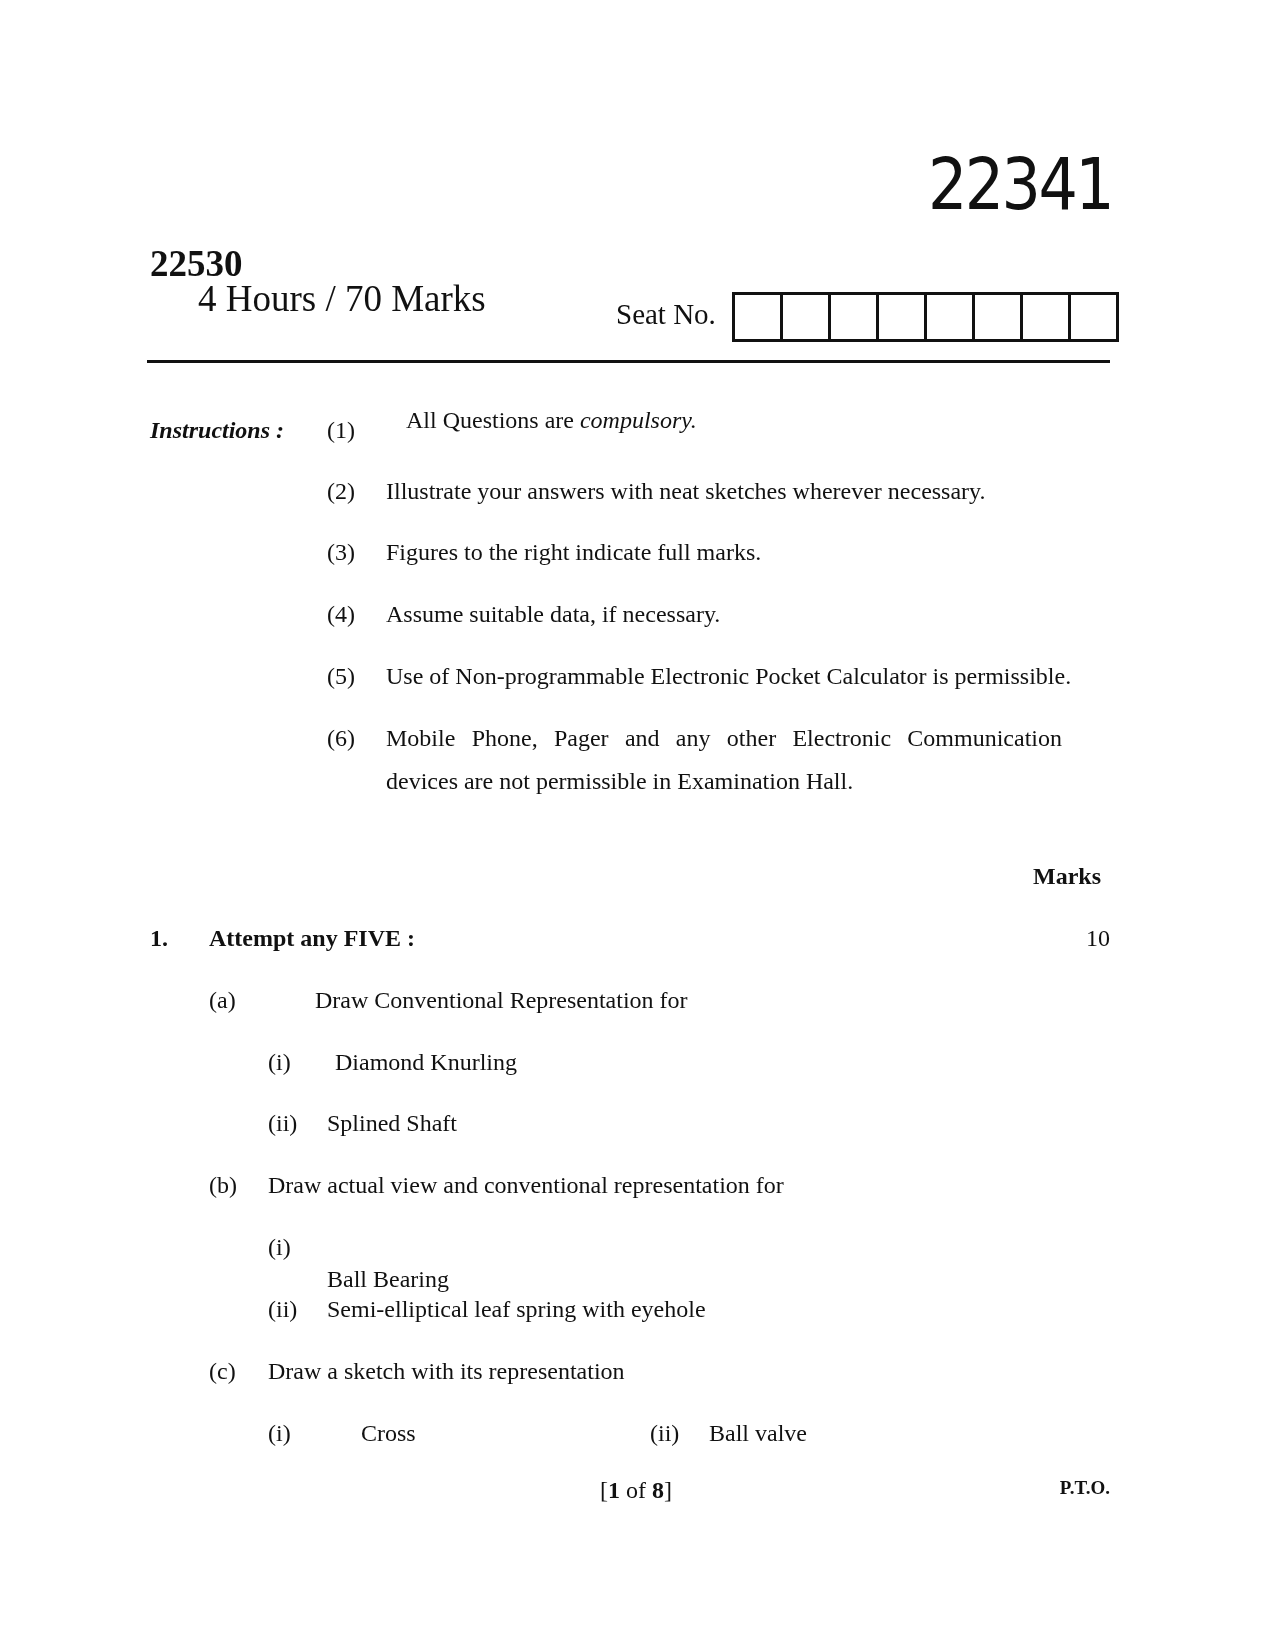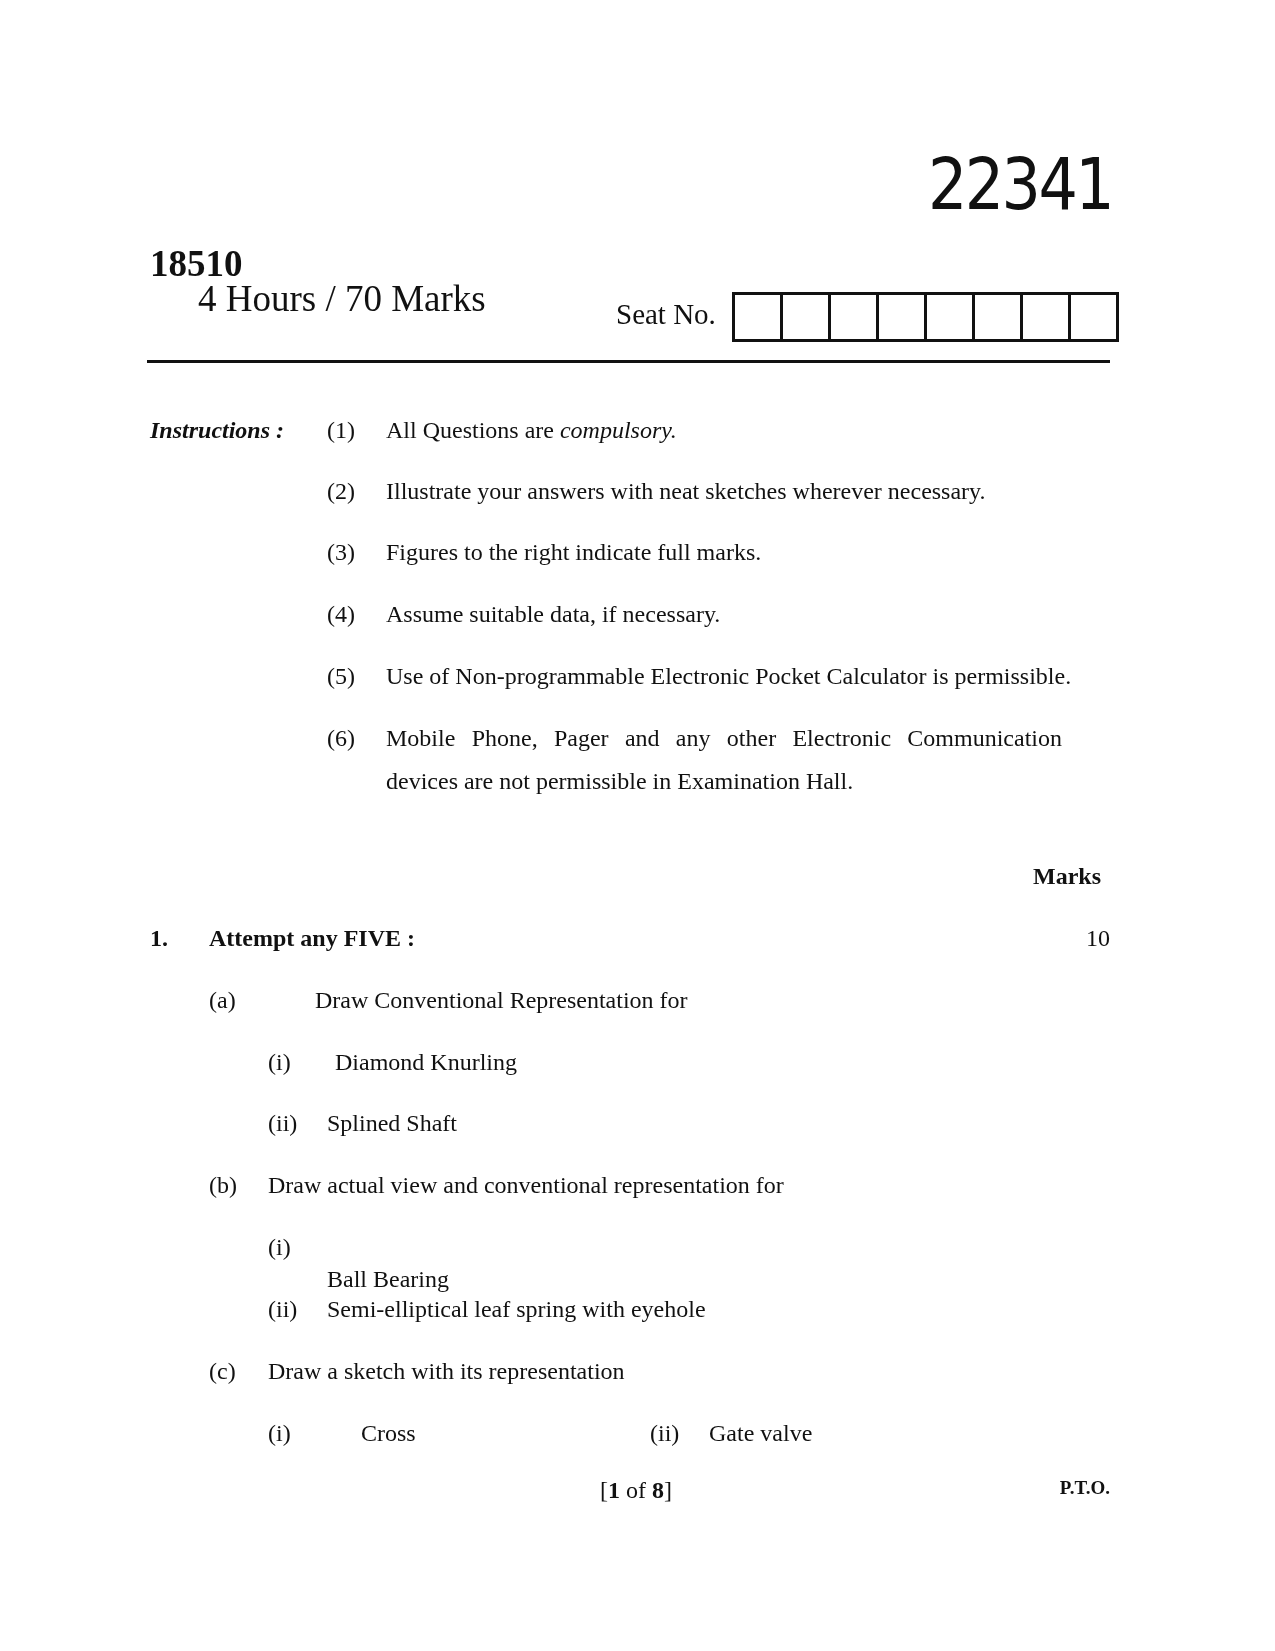--- a/index.html
+++ b/index.html
@@ -170,39 +170,39 @@
       top: 1478px;
       font-size: 19px;
       font-weight: bold;
       line-height: 1;
     }
   </style>
 </head>
 <body>
 
 <div class="abs subject-code">22341</div>
-<div class="abs exam-code">18510</div>
+<div class="abs exam-code">22530</div>
 <div class="abs duration">4 Hours / 70 Marks</div>
 <div class="abs seat-label">Seat No.</div>
 <div class="abs seat-boxes">
   <div class="seat-box"></div>
   <div class="seat-box"></div>
   <div class="seat-box"></div>
   <div class="seat-box"></div>
   <div class="seat-box"></div>
   <div class="seat-box"></div>
   <div class="seat-box"></div>
   <div class="seat-box"></div>
 </div>
 <div class="abs rule"></div>
 
 <div class="abs instr-title">Instructions :</div>
 
 <div class="abs instr-num" style="top:418px;">(1)</div>
-<div class="abs instr-text" style="top:418px;"><span>All Questions are </span><span class="italic">compulsory.</span></div>
+<div class="abs instr-text" style="top:408px;margin-left:20px;"><span>All Questions are </span><span class="italic">compulsory.</span></div>
 
 <div class="abs instr-num" style="top:479px;">(2)</div>
 <div class="abs instr-text" style="top:479px;">Illustrate your answers with neat sketches wherever necessary.</div>
 
 <div class="abs instr-num" style="top:540px;">(3)</div>
 <div class="abs instr-text" style="top:540px;">Figures to the right indicate full marks.</div>
 
 <div class="abs instr-num" style="top:602px;">(4)</div>
 <div class="abs instr-text" style="top:602px;">Assume suitable data, if necessary.</div>
 
@@ -231,16 +231,16 @@
 <div class="abs item-label" style="top:1235px;">(i)</div>
 <div class="abs item-text" style="top:1235px;margin-top:32px;">Ball Bearing</div>
 <div class="abs item-label" style="top:1297px;">(ii)</div>
 <div class="abs item-text" style="top:1297px;">Semi-elliptical leaf spring with eyehole</div>
 
 <div class="abs sub-label" style="top:1359px;">(c)</div>
 <div class="abs sub-text" style="top:1359px;">Draw a sketch with its representation</div>
 <div class="abs item-label" style="top:1421px;">(i)</div>
 <div class="abs item-text" style="top:1421px;margin-left:34px;">Cross</div>
 <div class="abs item-label2" style="top:1421px;">(ii)</div>
-<div class="abs item-text2" style="top:1421px;">Gate valve</div>
+<div class="abs item-text2" style="top:1421px;">Ball valve</div>
 
 <div class="abs footer-page"><span>[</span><b>1</b><span> of </span><b>8</b><span>]</span></div>
 <div class="abs footer-pto">P.T.O.</div>
 
 </body></html>

